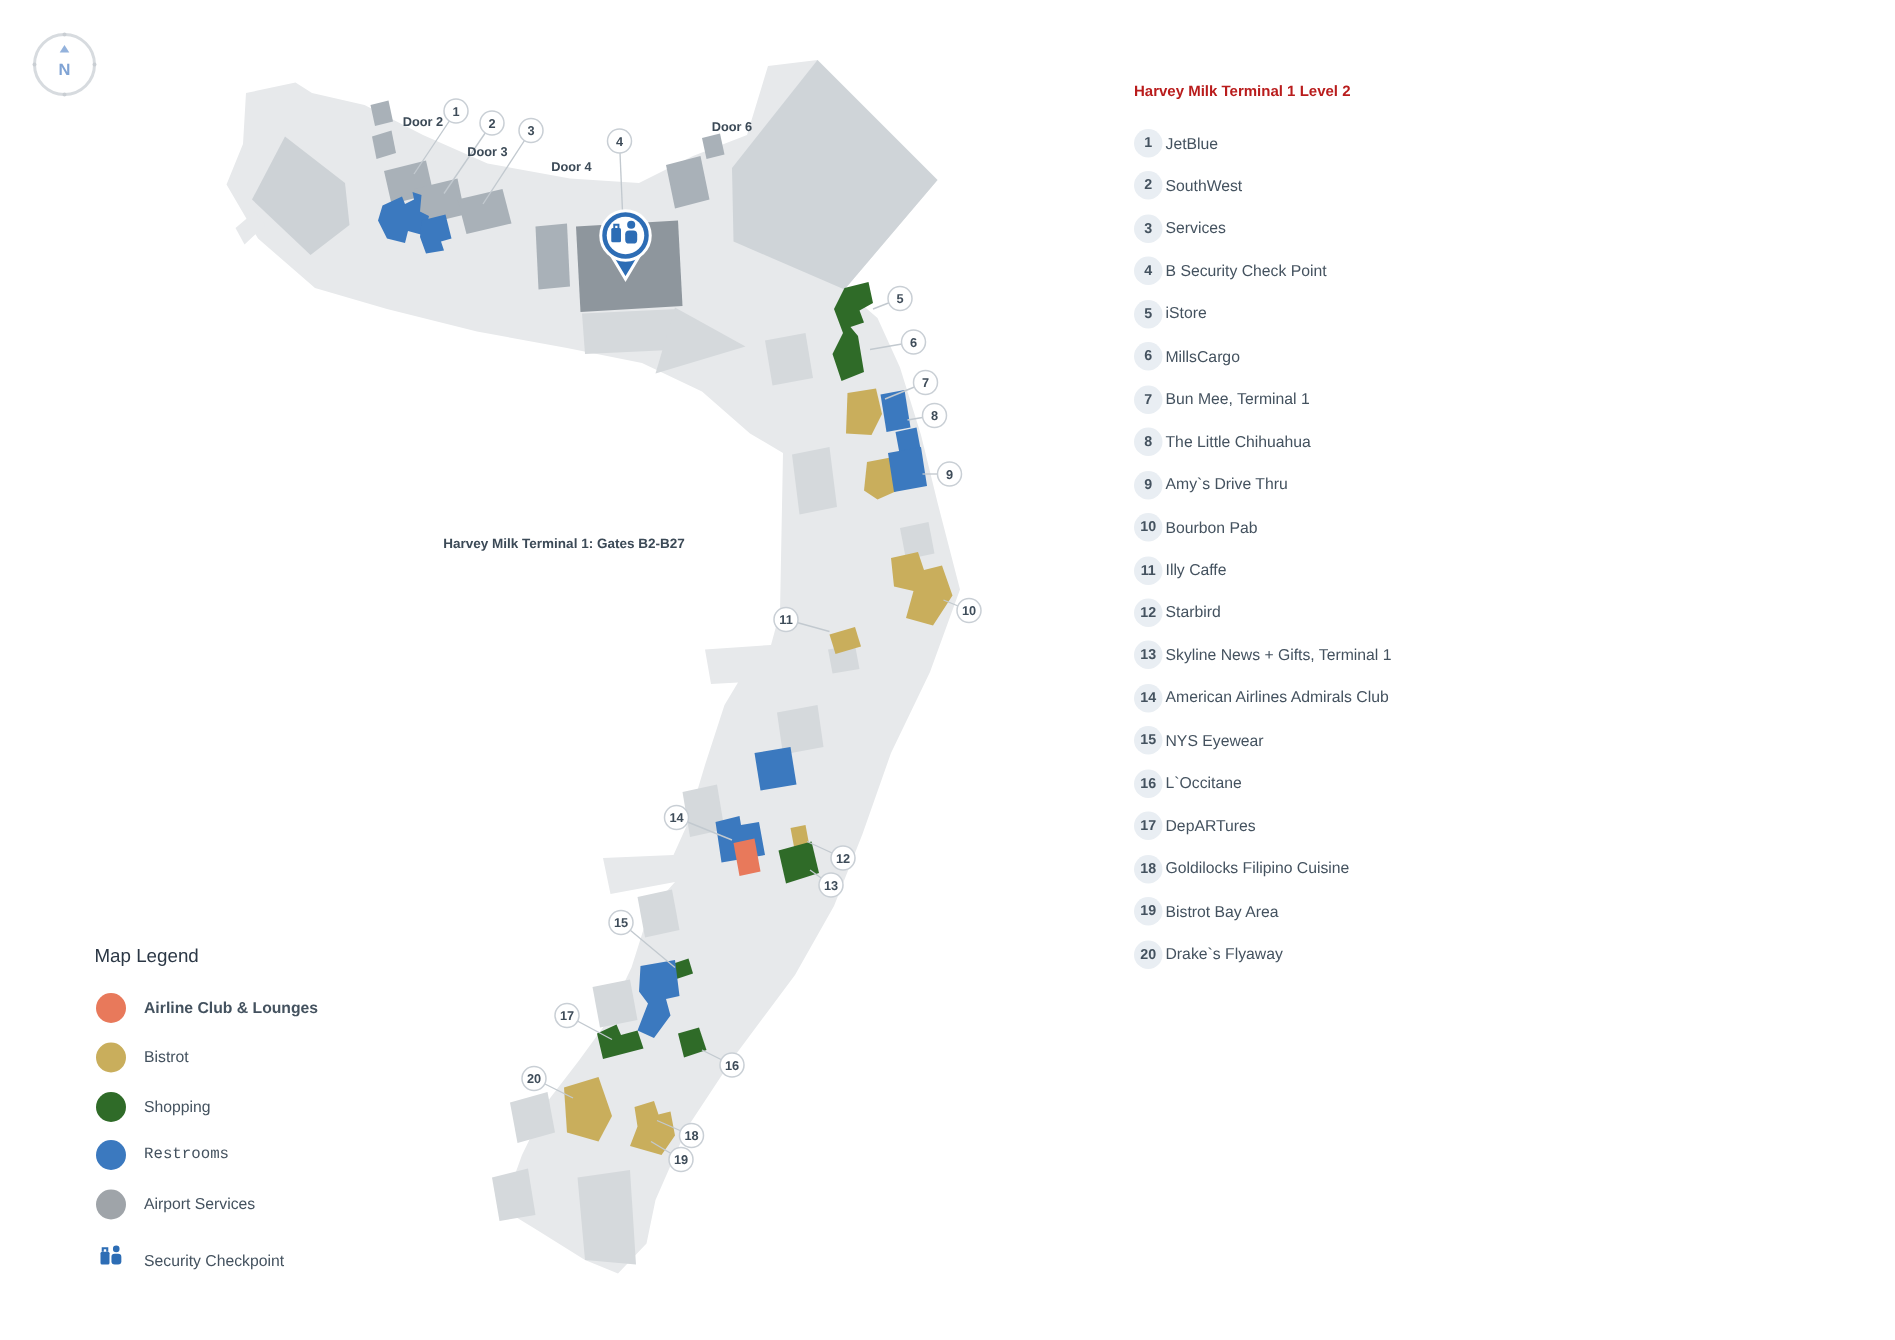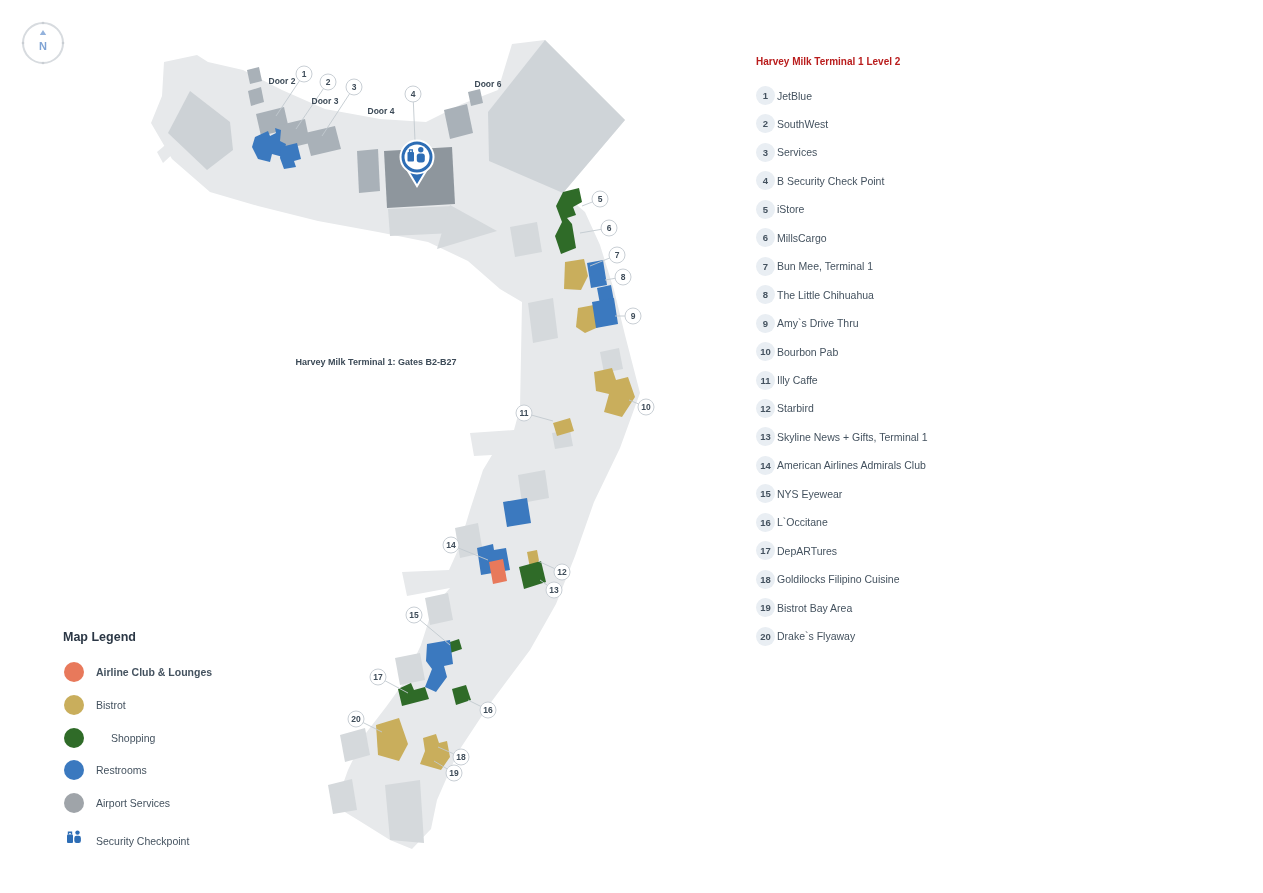--- a/index.html
+++ b/index.html
@@ -26,21 +26,21 @@
   .compass-n{font:bold 11px "Liberation Sans",sans-serif;fill:#7FA3D4;text-anchor:middle;}
 
   
   .panel-title{position:absolute;left:756px;top:56px;font-size:10px;font-weight:bold;color:#b91c1c;}
   .loc-row{position:absolute;left:756px;height:19px;display:flex;align-items:center;cursor:pointer;}
   .loc-badge{width:19px;height:19px;border-radius:50%;background:#E9EEF3;color:#44525F;
              font-size:9.5px;font-weight:bold;display:flex;align-items:center;justify-content:center;flex:0 0 19px;}
   .loc-label{margin-left:2px;font-size:10.5px;color:#44525F;white-space:nowrap;}
 
   
-  .legend-title{position:absolute;left:63px;top:630px;font-size:12.5px;font-weight:bold;color:#2B3745;}
+  .legend-title{position:absolute;left:63px;top:630px;font-size:12.5px;font-weight:normal;color:#2B3745;}
   .legend-row{position:absolute;left:64px;height:22px;display:flex;align-items:center;}
   .legend-swatch{width:20px;height:20px;border-radius:50%;flex:0 0 20px;}
   .legend-icon{width:20px;height:20px;flex:0 0 20px;display:flex;align-items:center;justify-content:center;}
   .legend-label{margin-left:12px;font-size:10.5px;color:#44525F;white-space:nowrap;}
 </style>
 </head>
 <body>
 
 <div class="stage">
 
@@ -335,25 +335,25 @@
   <div class="legend-title">Map Legend</div>
   <div id="legend-list">
       <div class="legend-row" style="top: 661px; font-weight: bold;">
         <span class="legend-swatch" style="background: rgb(232, 121, 91);"></span>
         <span class="legend-label"> Airline Club &amp; Lounges</span>
       </div>
       <div class="legend-row" style="top: 693.8px;">
         <span class="legend-swatch" style="background: rgb(201, 174, 92);"></span>
         <span class="legend-label">Bistrot</span>
       </div>
-      <div class="legend-row" style="top: 726.6px; gap: 15px;">
+      <div class="legend-row" style="top: 726.6px;">
         <span class="legend-swatch" style="background: rgb(47, 107, 40);"></span>
         <span class="legend-label">Shopping</span>
       </div>
-      <div class="legend-row" style="top: 759.4px;">
+      <div class="legend-row" style="top: 759.4px; font-family: Liberation Mono, monospace;">
         <span class="legend-swatch" style="background: rgb(59, 121, 191);"></span>
         <span class="legend-label">Restrooms</span>
       </div>
       <div class="legend-row" style="top: 792.2px;">
         <span class="legend-swatch" style="background: rgb(159, 164, 169);"></span>
         <span class="legend-label">Airport Services</span>
       </div>
       <div class="legend-row" style="top: 825px; align-items: flex-end;">
         <span class="legend-icon">
           <svg width="16" height="16" viewBox="0 0 16 16" fill="#2D6DB5">

